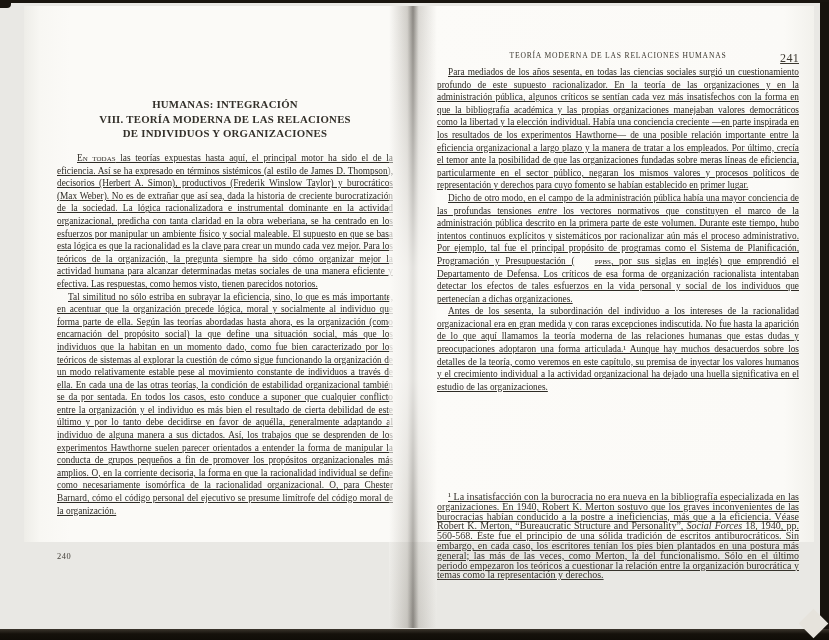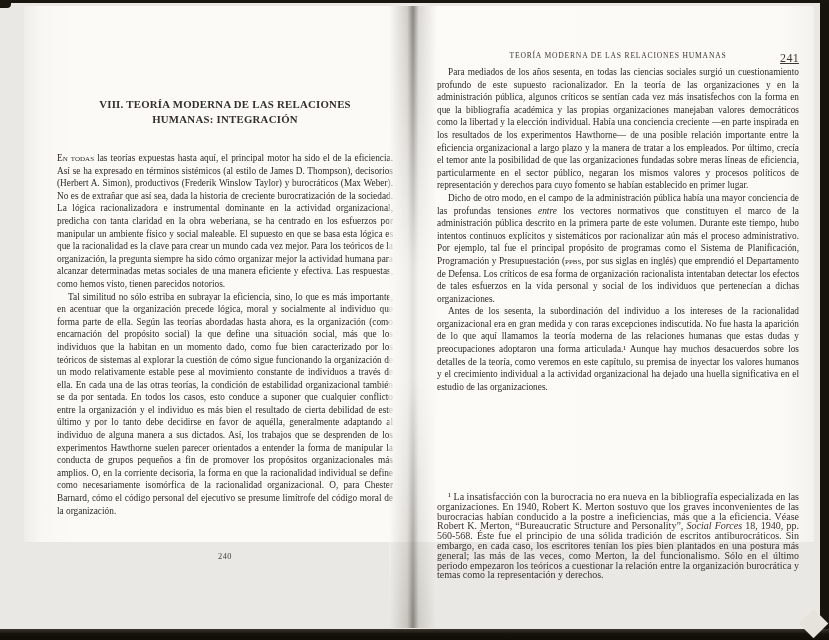--- a/index.html
+++ b/index.html
@@ -26,46 +26,47 @@
   .bar-right{position:absolute;left:820px;top:2px;width:9px;height:638px;background:#17130d;z-index:6;}
   .bar-bottom{position:absolute;left:0;top:629px;width:829px;height:11px;z-index:6;
     background:linear-gradient(to bottom,#3a342b 0%,#15110b 45%,#100d08 100%);}
   .corner-notch{position:absolute;left:803px;top:613px;width:21px;height:21px;background:#e6e3dc;transform:rotate(45deg);z-index:7;}
 
   
   .lp-title{position:absolute;left:33px;top:91px;width:336px;text-align:center;
     font-weight:bold;font-size:10.8px;line-height:14.6px;letter-spacing:0.25px;color:#33302a;}
   .body{position:absolute;text-align:justify;color:#2e2b25;font-size:9.3px;line-height:12.6px;}
   .lp-body{left:33px;top:146px;width:336px;}
-  .lp-pagenum{position:absolute;left:33px;top:546px;width:336px;text-align:center;
+  .lp-pagenum{position:absolute;left:33px;top:546px;width:336px;text-align:left;
     font-size:8.4px;letter-spacing:0.5px;color:#45413a;}
 
   
   .rp-head{position:absolute;left:25px;top:45px;width:362px;height:12px;
     font-size:7.6px;letter-spacing:0.8px;color:#3c382f;}
   .rp-head-title{display:block;text-align:center;width:100%;}
   .rp-head-num{position:absolute;right:0;top:0;font-size:12px;letter-spacing:0.3px;text-decoration:underline;}
   .rp-body{left:25px;top:60px;width:362px;}
   .rp-footnote{position:absolute;left:25px;top:486px;width:362px;text-align:justify;
     font-size:10px;line-height:9.8px;color:#37332c;}
 
-  p.para{margin:0;padding:0;}
+  p.para{margin:0;padding:0;text-decoration:underline;}
   p.ind{text-indent:11px;}
   .it{font-style:italic;}
-  .sc{font-variant:small-caps;}
+  .sc{font-variant:small-caps;margin-left:20px;}
 </style>
 </head>
 <body>
 
 <div>
 
   <div class="page page-left">
     <div class="lp-title">
+      <div>HUMANAS: INTEGRACIÓN</div>
       <div>VIII. TEORÍA MODERNA DE LAS RELACIONES</div>
-      <div>HUMANAS: INTEGRACIÓN</div>
+      <div>DE INDIVIDUOS Y ORGANIZACIONES</div>
     </div>
     <div class="body lp-body">
         <p class="para"><span class="sc">En todas</span><span> las teorías expuestas hasta aquí, el principal motor ha sido el de la eficiencia. Así se ha expresado en términos sistémicos (al estilo de James D. Thompson), decisorios (Herbert A. Simon), productivos (Frederik Winslow Taylor) y burocráticos (Max Weber). No es de extrañar que así sea, dada la historia de creciente burocratización de la sociedad. La lógica racionalizadora e instrumental dominante en la actividad organizacional, predicha con tanta claridad en la obra weberiana, se ha centrado en los esfuerzos por manipular un ambiente físico y social maleable. El supuesto en que se basa esta lógica es que la racionalidad es la clave para crear un mundo cada vez mejor. Para los teóricos de la organización, la pregunta siempre ha sido cómo organizar mejor la actividad humana para alcanzar determinadas metas sociales de una manera eficiente y efectiva. Las respuestas, como hemos visto, tienen parecidos notorios.</span></p>
         <p class="para ind"><span>Tal similitud no sólo estriba en subrayar la eficiencia, sino, lo que es más importante, en acentuar que la organización precede lógica, moral y socialmente al individuo que forma parte de ella. Según las teorías abordadas hasta ahora, es la organización (como encarnación del propósito social) la que define una situación social, más que los individuos que la habitan en un momento dado, como fue bien caracterizado por los teóricos de sistemas al explorar la cuestión de cómo sigue funcionando la organización de un modo relativamente estable pese al movimiento constante de individuos a través de ella. En cada una de las otras teorías, la condición de estabilidad organizacional también se da por sentada. En todos los casos, esto conduce a suponer que cualquier conflicto entre la organización y el individuo es más bien el resultado de cierta debilidad de este último y por lo tanto debe decidirse en favor de aquélla, generalmente adaptando al individuo de alguna manera a sus dictados. Así, los trabajos que se desprenden de los experimentos Hawthorne suelen parecer orientados a entender la forma de manipular la conducta de grupos pequeños a fin de promover los propósitos organizacionales más amplios. O, en la corriente decisoria, la forma en que la racionalidad individual se define como necesariamente isomórfica de la racionalidad organizacional. O, para Chester Barnard, cómo el código personal del ejecutivo se presume limítrofe del código moral de la organización.</span></p>
       </div>
     <div class="lp-pagenum">240</div>
   </div>
 
   <div class="page page-right">
     <div class="rp-head">

